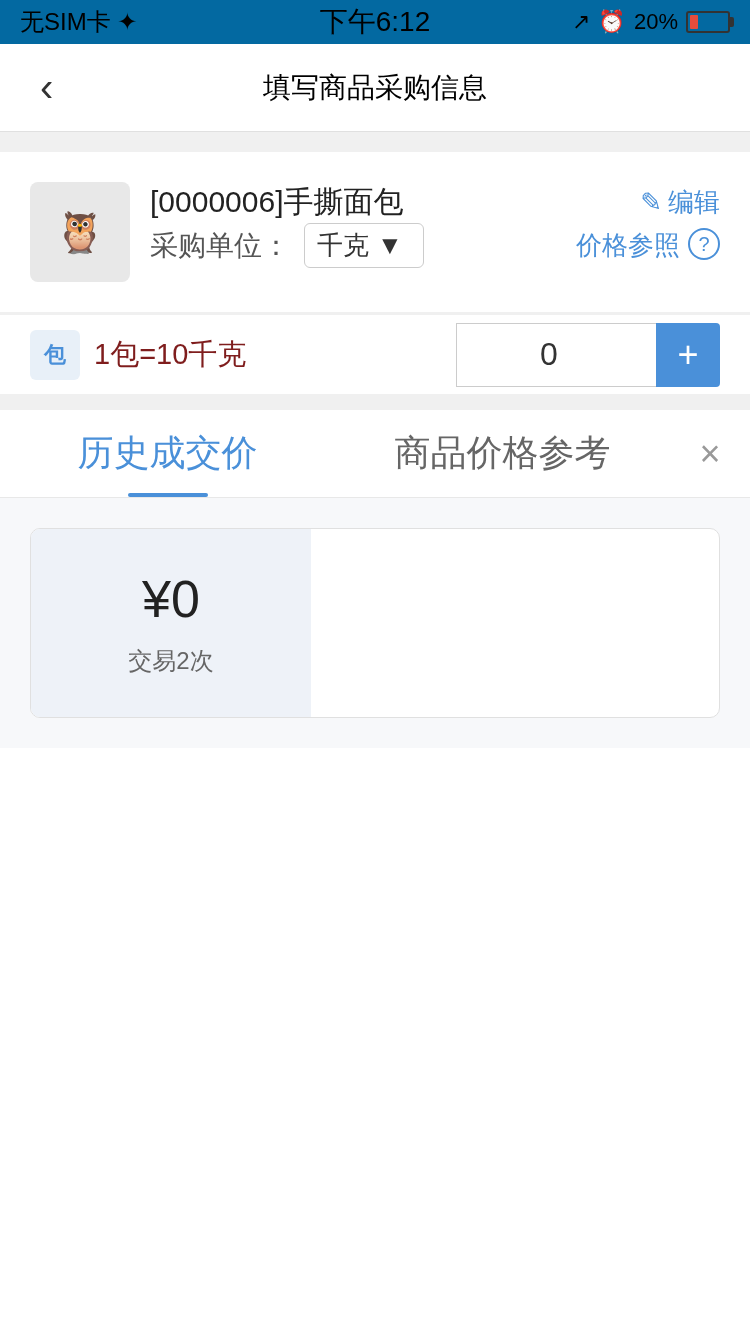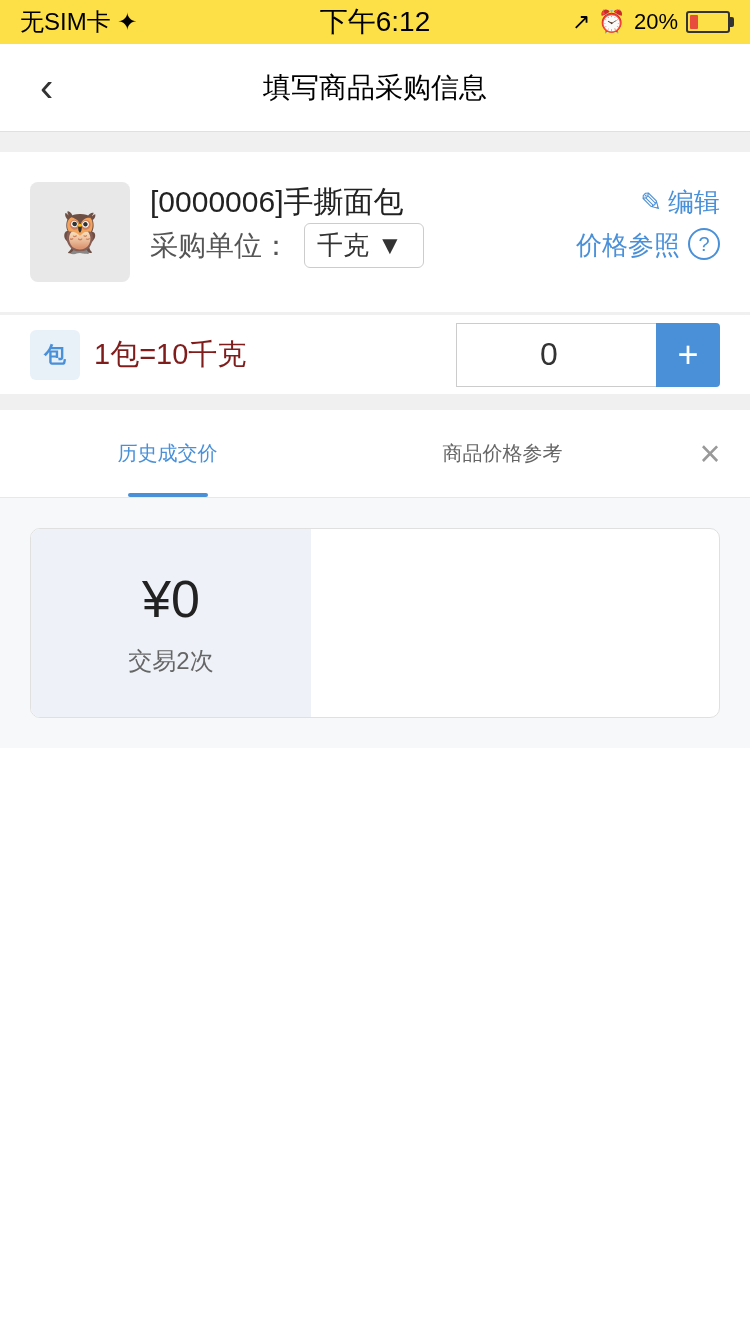--- a/index.html
+++ b/index.html
@@ -8,21 +8,21 @@
       width: 750px;
       min-height: 1334px;
       font-family: -apple-system, "PingFang SC", "Helvetica Neue", Arial, sans-serif;
       background: #f0f0f0;
       font-size: 28px;
     }
 
     
     .status-bar {
       height: 44px;
-      background: #fde047;
+      background: #0369a1;
       display: flex;
       align-items: center;
       justify-content: space-between;
       padding: 14px 20px;
       font-size: 24px;
       color: #000;
     }
     .status-left {
       display: flex;
       align-items: center;
@@ -262,21 +262,21 @@
       border-bottom: 1px solid #e8e8e8;
       position: relative;
       height: 88px;
     }
     .tab-item {
       flex: 1;
       display: flex;
       align-items: center;
       justify-content: center;
       height: 100%;
-      font-size: 20px;
+      font-size: 36px;
       color: #666;
       cursor: pointer;
       position: relative;
     }
     .tab-item.active {
       color: #4a90d9;
       font-weight: 500;
     }
     .tab-item.active::after {
       content: '';

